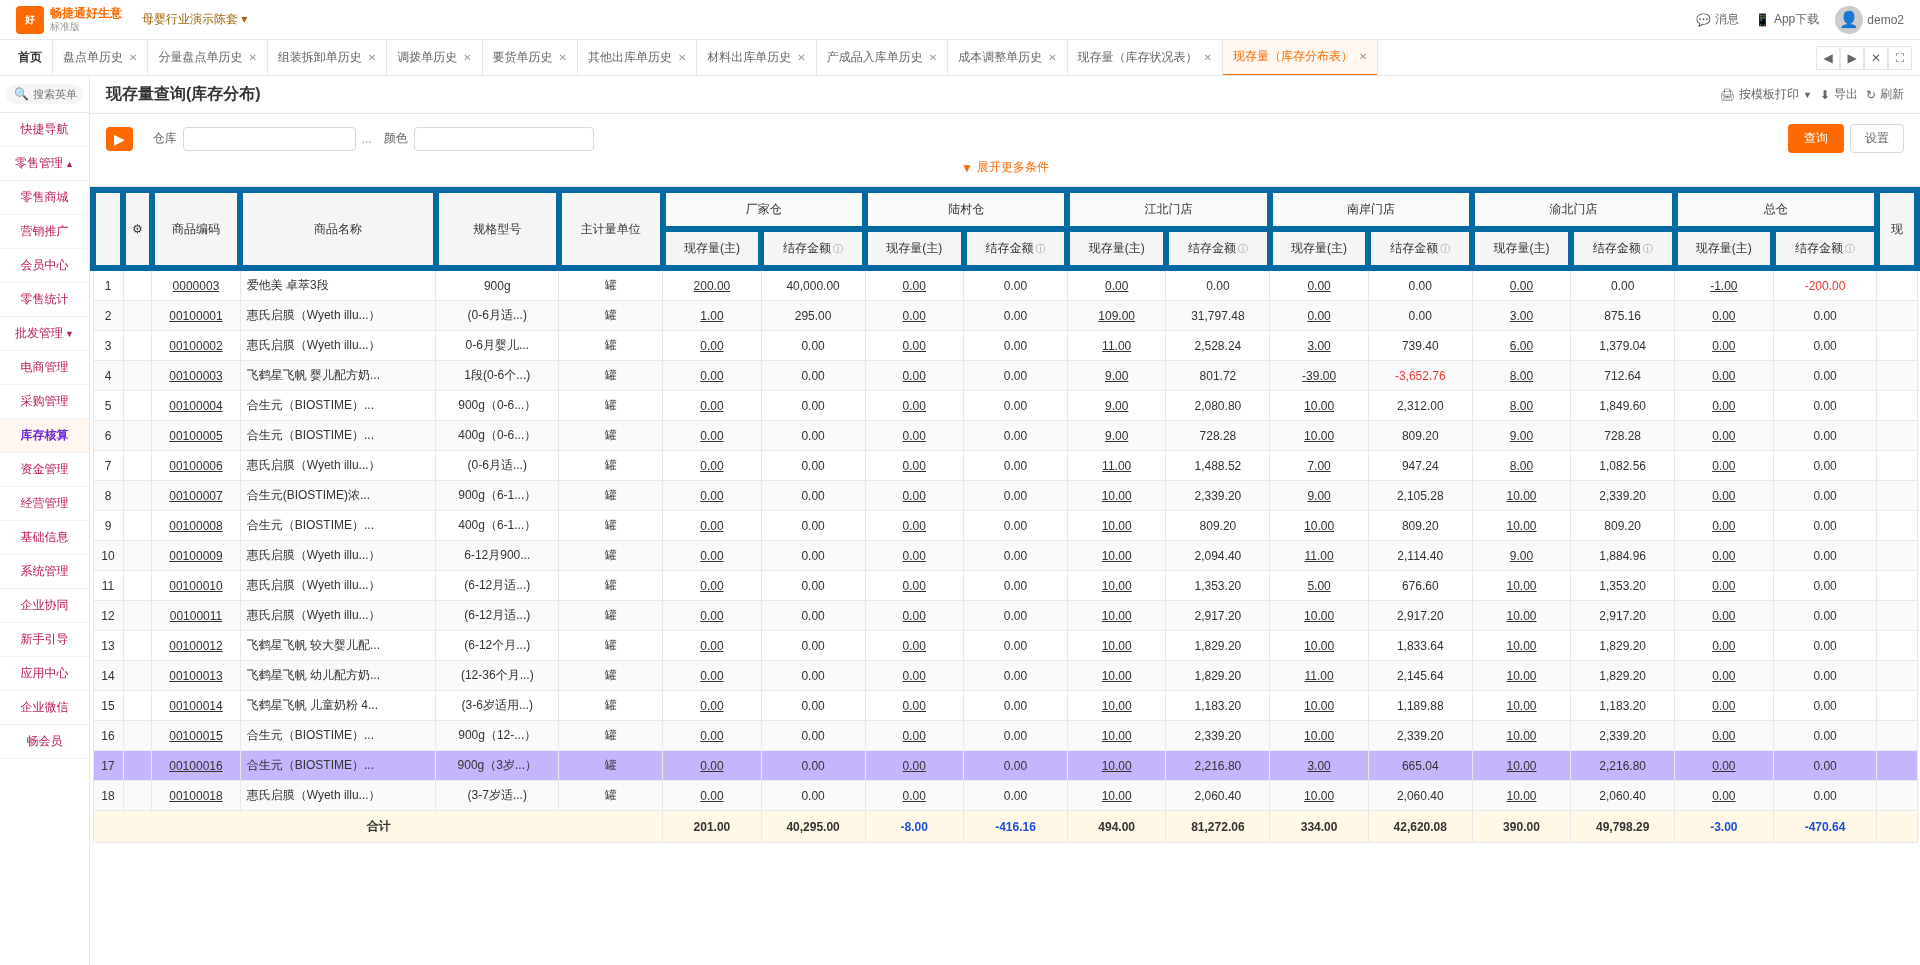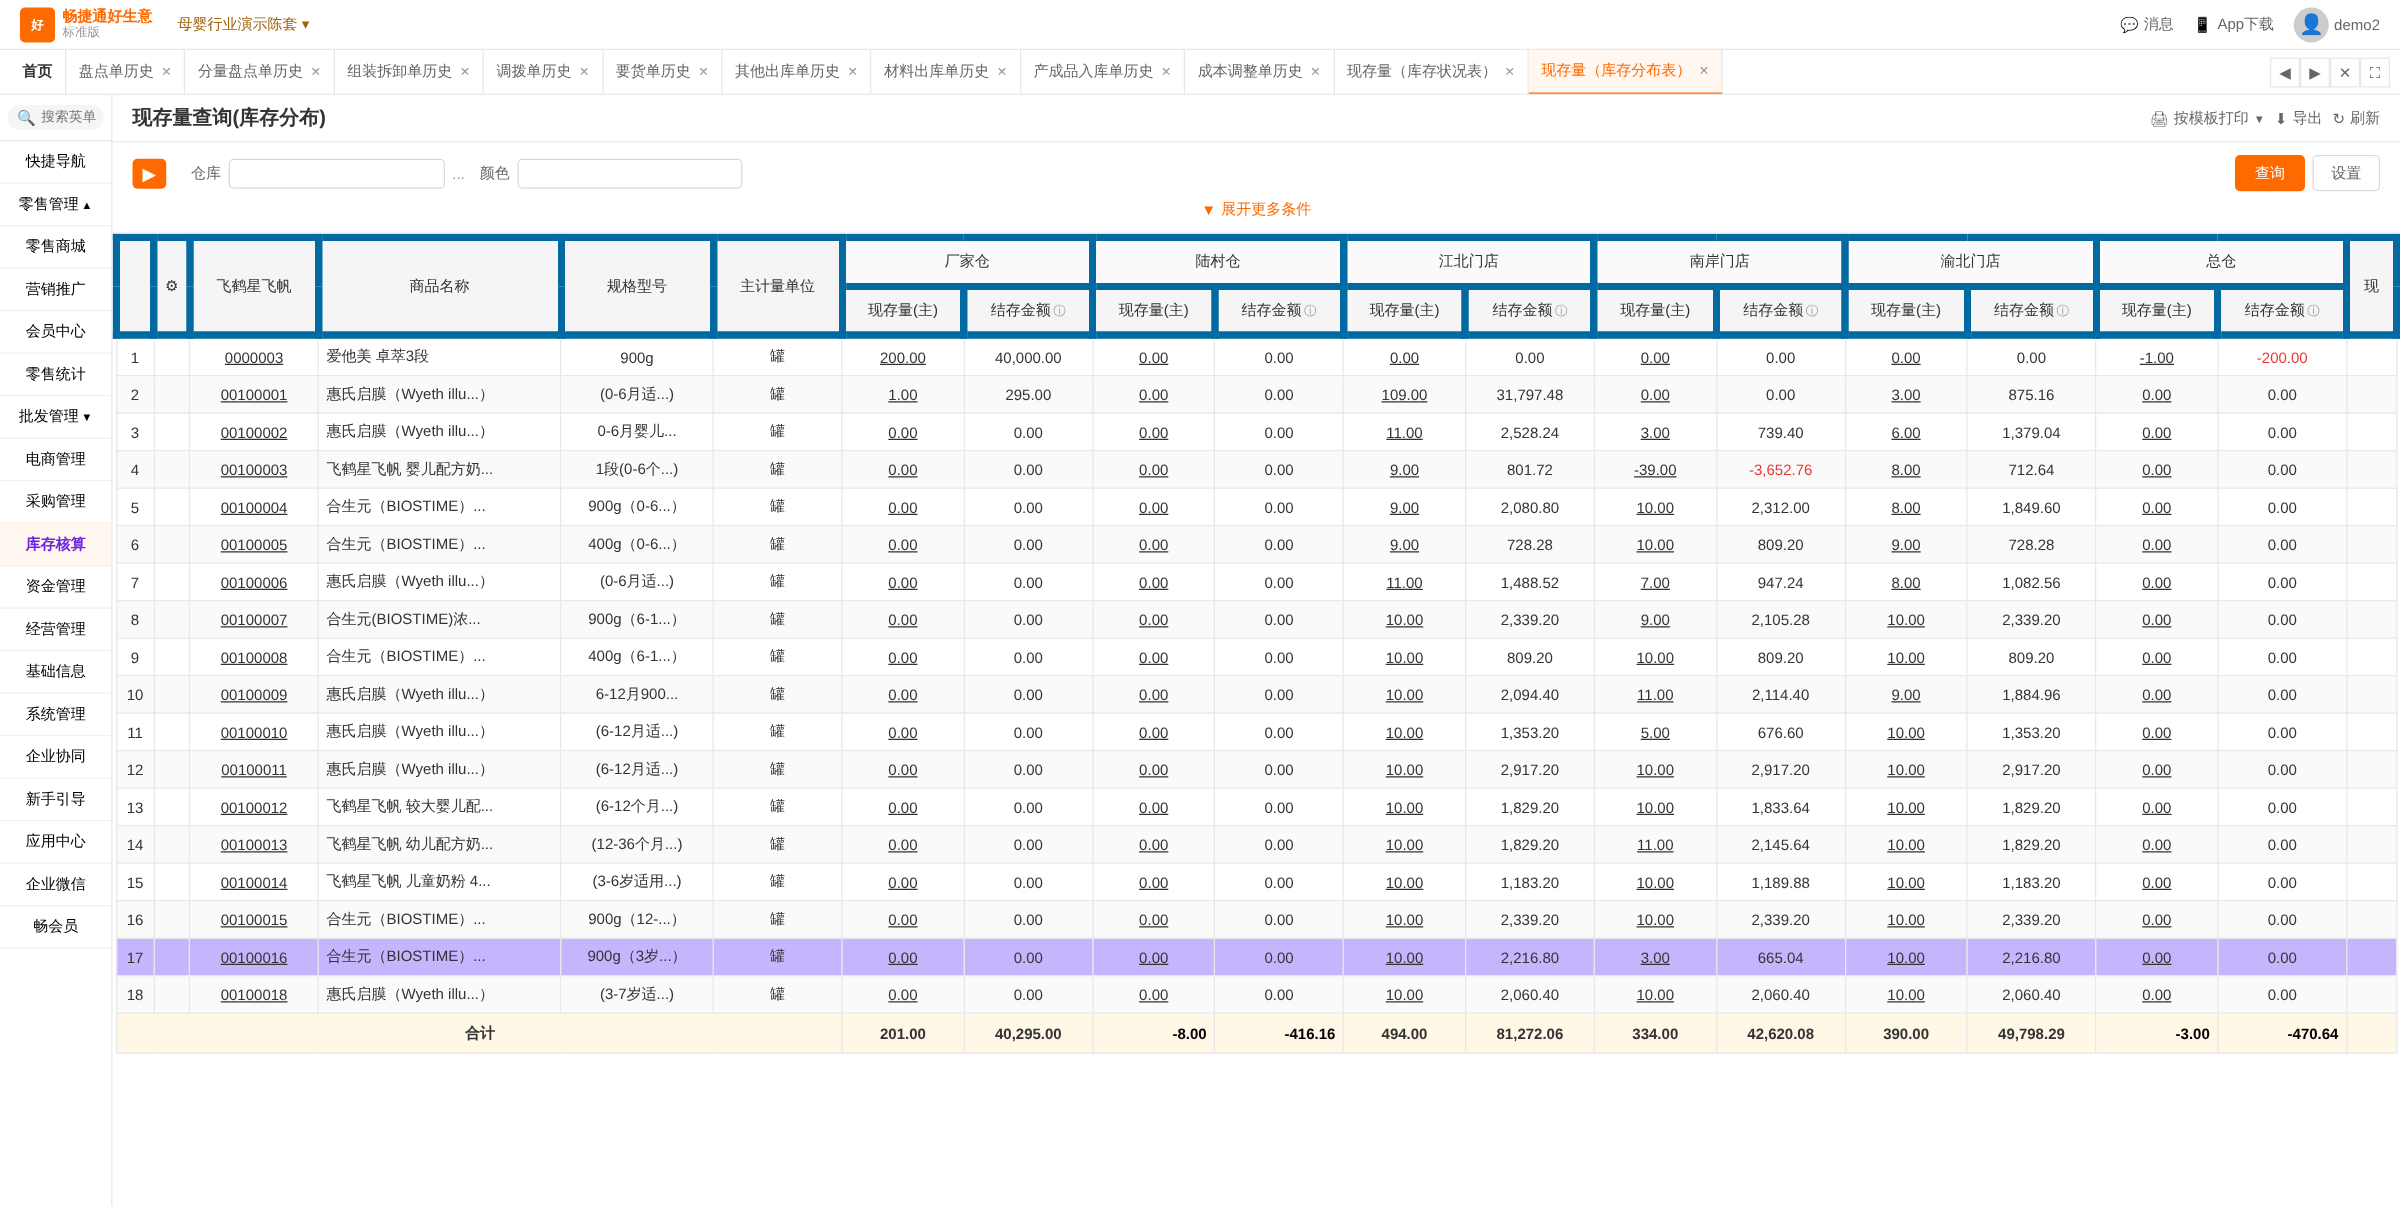--- a/index.html
+++ b/index.html
@@ -35,21 +35,21 @@
 
     
     .main-layout { display: flex; height: calc(965px - 76px); }
 
     
     .sidebar { width: 90px; background: #fff; border-right: 1px solid #e8e8e8; display: flex; flex-direction: column; flex-shrink: 0; }
     .sidebar-search { padding: 8px 6px; border-bottom: 1px solid #e8e8e8; }
     .sidebar-search-box { display: flex; align-items: center; background: #f5f5f5; border-radius: 12px; padding: 3px 8px; gap: 4px; }
     .sidebar-search-box input { background: none; border: none; outline: none; font-size: 11px; width: 55px; }
     .sidebar-item {
-      padding: 8px 4px; text-align: center; cursor: pointer; font-size: 12px; color: #000000;
+      padding: 8px 4px; text-align: center; cursor: pointer; font-size: 12px; color: #be185d;
       border-bottom: 1px solid #f0f0f0;
     }
     .sidebar-item.active { color: #6d28d9; background: #fff7f0; font-weight: bold; }
     .sidebar-item-with-arrow { display: flex; align-items: center; justify-content: center; gap: 2px; }
 
     
     .content-area { flex: 1; display: flex; flex-direction: column; overflow: hidden; }
 
     
     .page-header {
@@ -105,21 +105,21 @@
     tbody tr:nth-child(even) { background: #fafafa; }
     tbody td {
       padding: 6px 6px; text-align: center; border: 1px solid #e8e8e8;
       white-space: nowrap; color: #333;
     }
     tbody td.text-left { text-align: left; }
     tbody td.red { color: #e53935; }
     tbody td.underline { text-decoration: underline; color: #333; }
     tfoot tr { background: #fff8e6; font-weight: bold; }
     tfoot td { padding: 7px 6px; border: 1px solid #e8e8e8; text-align: center; }
-    tfoot td.red { color: #000000; text-align: right; }
+    tfoot td.red { color: #1d4ed8; }
     .info-icon { color: #999; font-size: 10px; margin-left: 2px; cursor: pointer; }
   </style>
 </head>
 <body>
 
 <div class="top-bar">
   <div class="top-bar-left">
     <div class="logo-area">
       <div class="logo-icon">好</div>
       <div style="display:flex;flex-direction:column;line-height:1.2;">
@@ -241,21 +241,21 @@
         <span>展开更多条件</span>
       </div>
     </div>
 
     <div class="table-container">
       <table>
         <thead>
           <tr>
             <th rowspan="2" style="width:30px;"></th>
             <th rowspan="2" style="width:28px;">⚙</th>
-            <th rowspan="2">飞鹤星飞帆</th>
+            <th rowspan="2">商品编码</th>
             <th rowspan="2">商品名称</th>
             <th rowspan="2">规格型号</th>
             <th rowspan="2">主计量单位</th>
             <th colspan="2" class="group-header">厂家仓</th>
             <th colspan="2" class="group-header">陆村仓</th>
             <th colspan="2" class="group-header">江北门店</th>
             <th colspan="2" class="group-header">南岸门店</th>
             <th colspan="2" class="group-header">渝北门店</th>
             <th colspan="2" class="group-header">总仓</th>
             <th rowspan="2">现</th>

